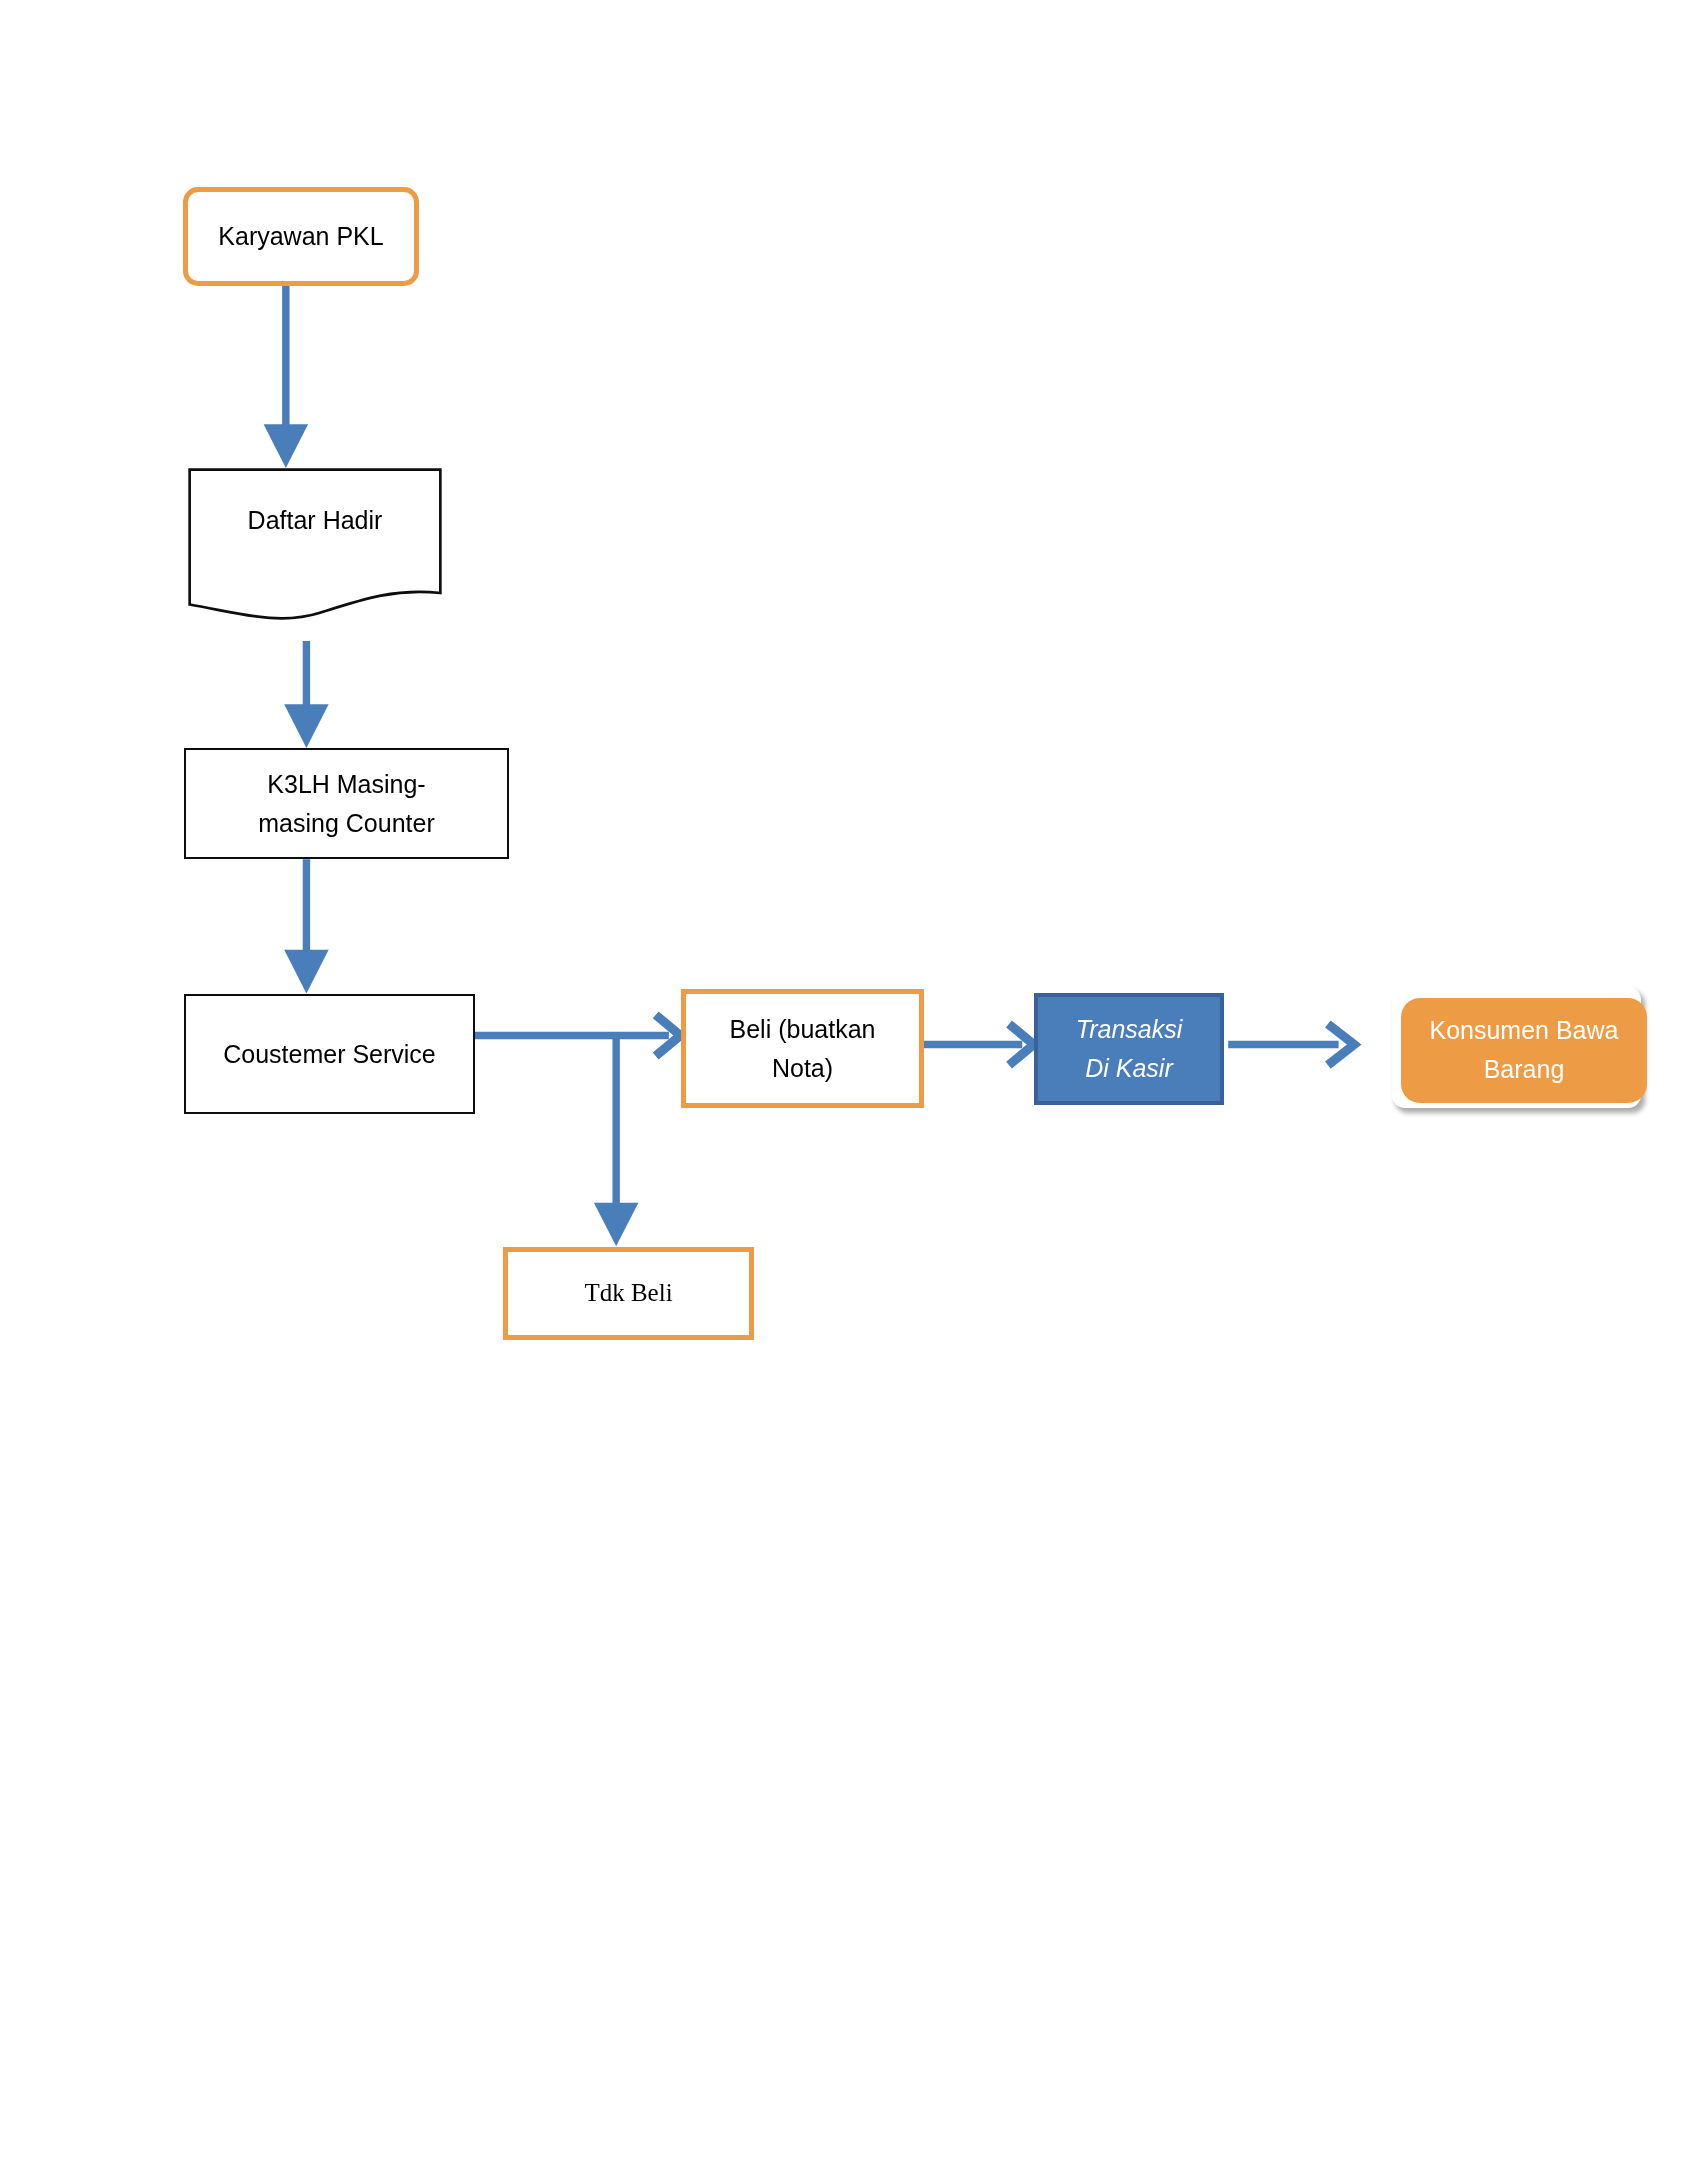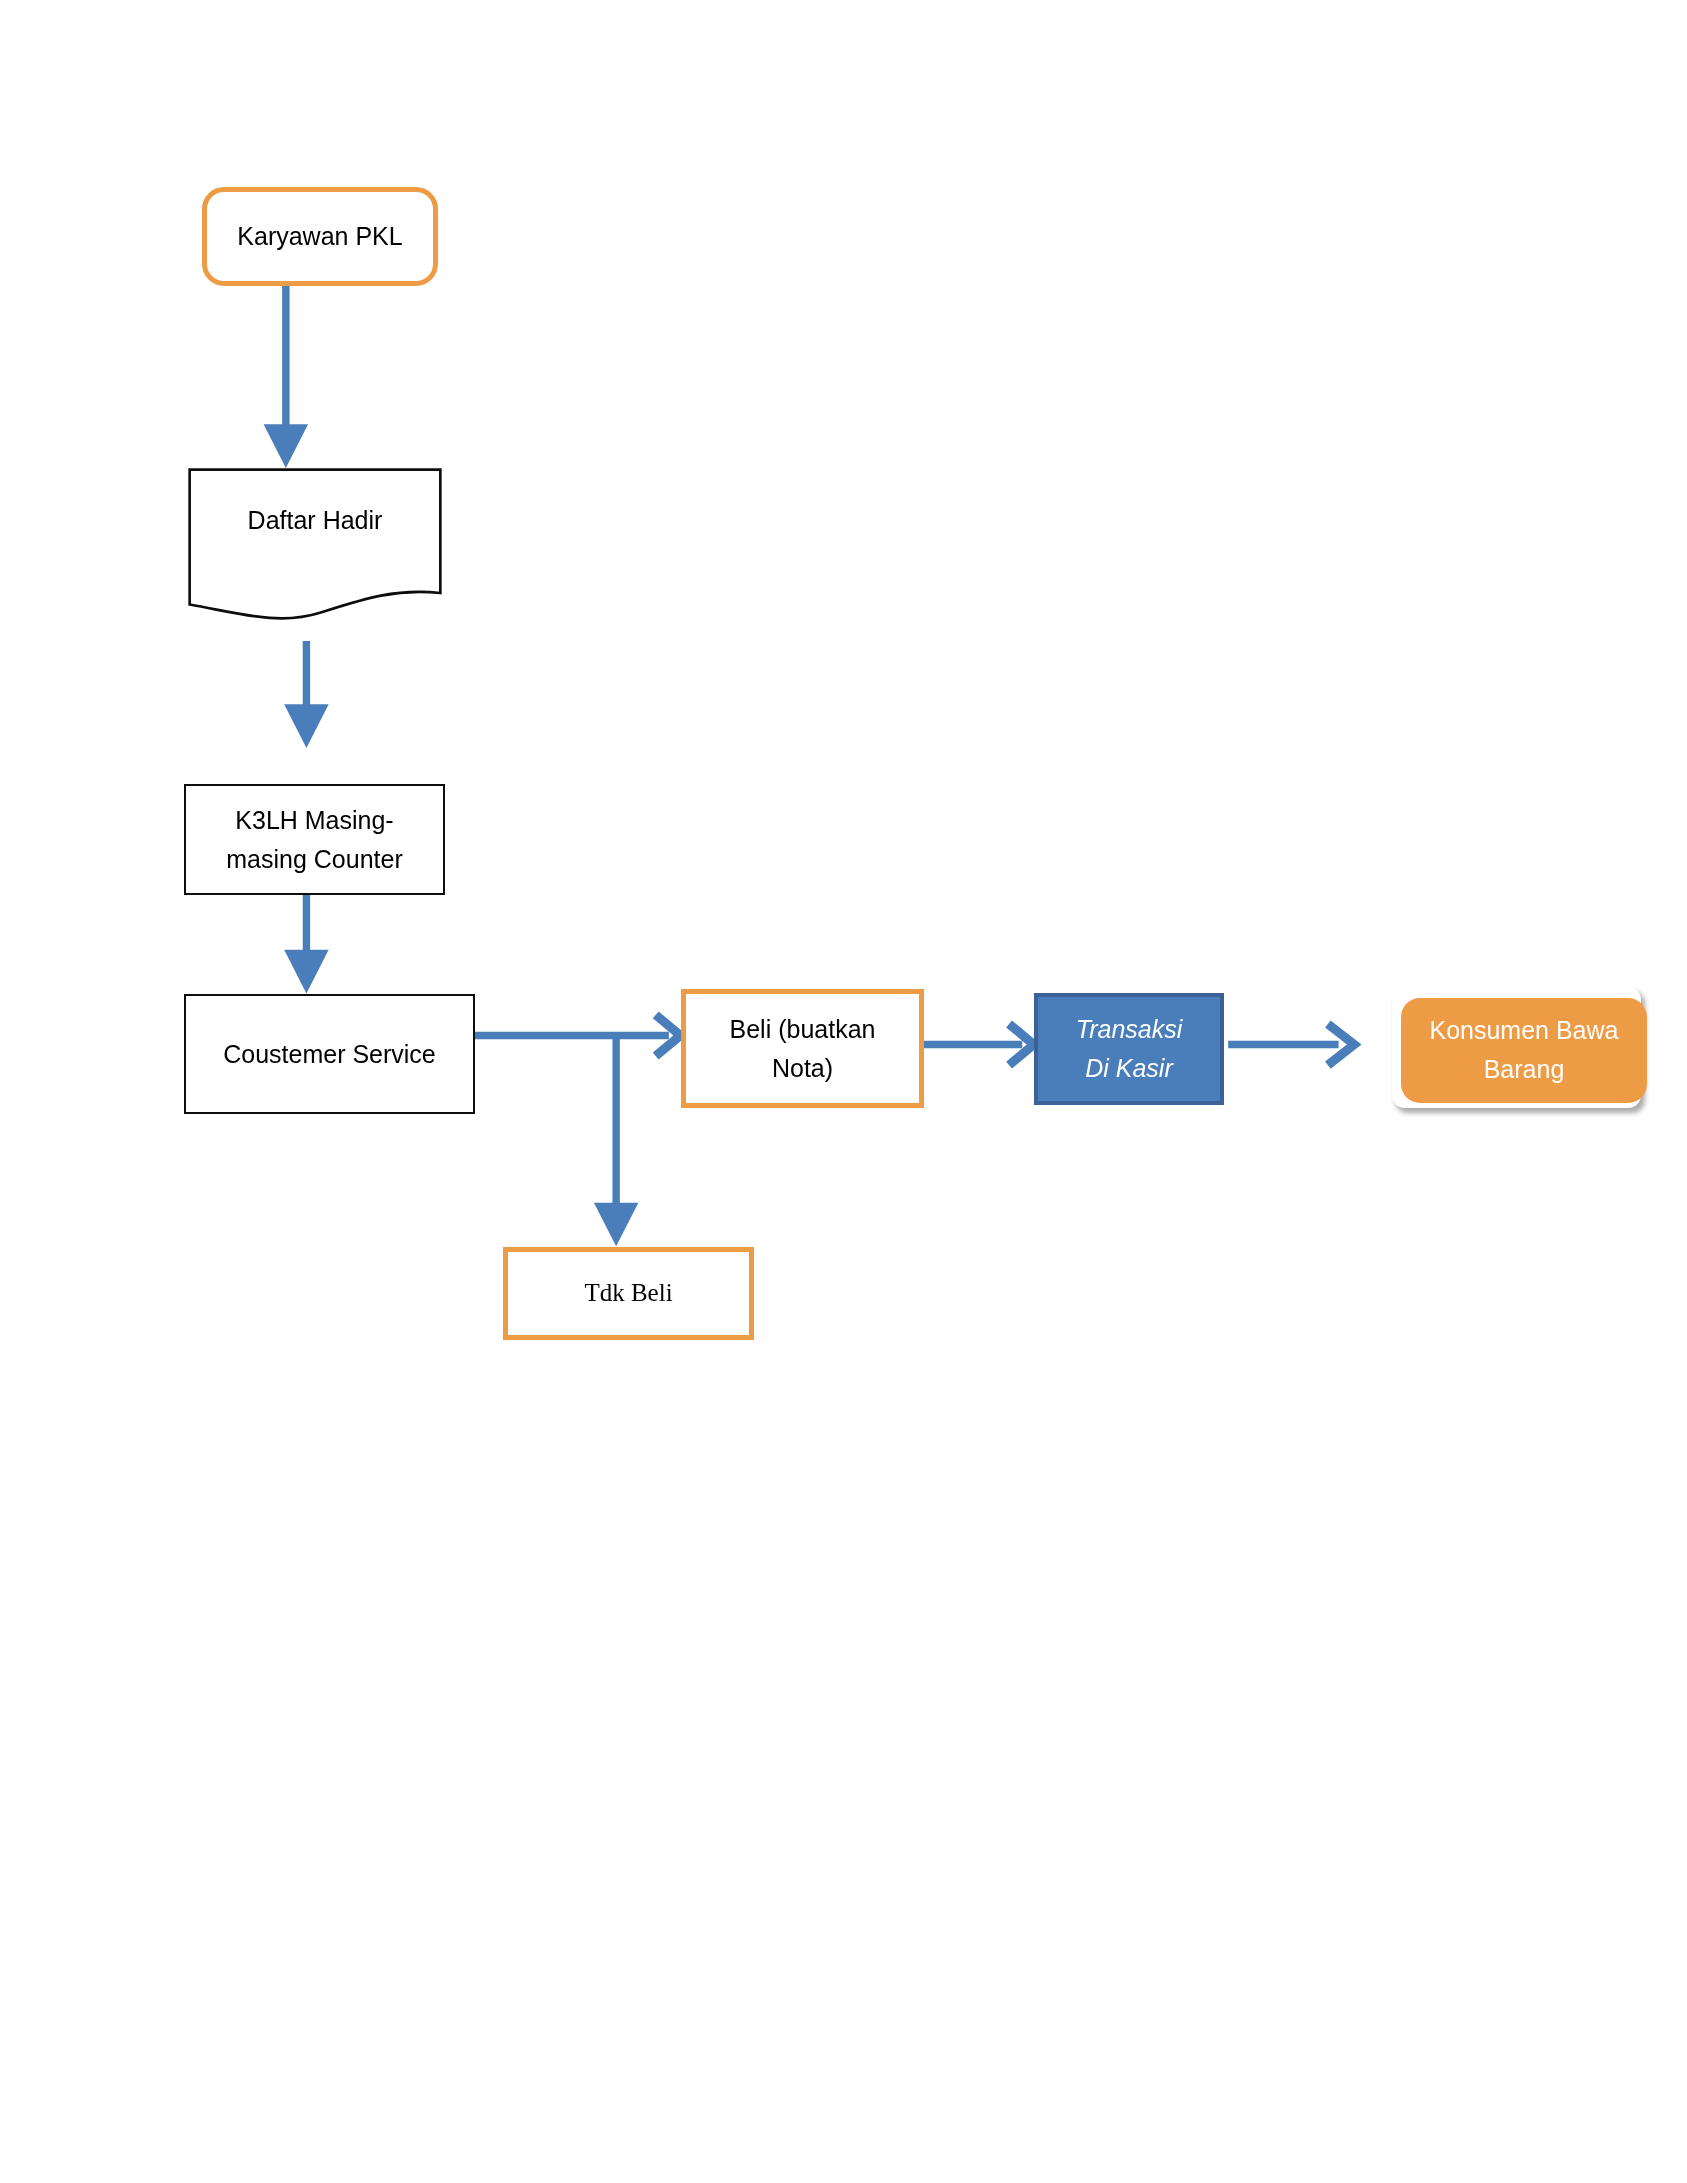--- a/index.html
+++ b/index.html
@@ -32,25 +32,24 @@
     width: 100%;
   }
 
   
   #node-karyawan {
     left: 183px;
     top: 187px;
     width: 236px;
     height: 99px;
     border: 5.8px solid #ED9B45;
-    border-radius: 22px;
-    background: #ffffff;
-    color: #000000;
-    font-size: 25px;
-    margin-left: 19px;
+    border-radius: 15px;
+    background: #ffffff;
+    color: #000000;
+    font-size: 25px;
   }
 
   
   #node-daftar {
     left: 188px;
     top: 468px;
     width: 254px;
     height: 153px;
     background: transparent;
     color: #000000;
@@ -73,23 +72,22 @@
   
   .rect-black {
     border: 2.5px solid #0d0d0d;
     background: #ffffff;
     color: #000000;
     font-size: 25px;
   }
   #node-k3lh {
     left: 184px;
     top: 748px;
-    width: 261px;
+    width: 325px;
     height: 111px;
-    margin-top: 36px;
   }
   #node-cs {
     left: 184px;
     top: 994px;
     width: 291px;
     height: 120px;
   }
 
   
   .rect-orange {

